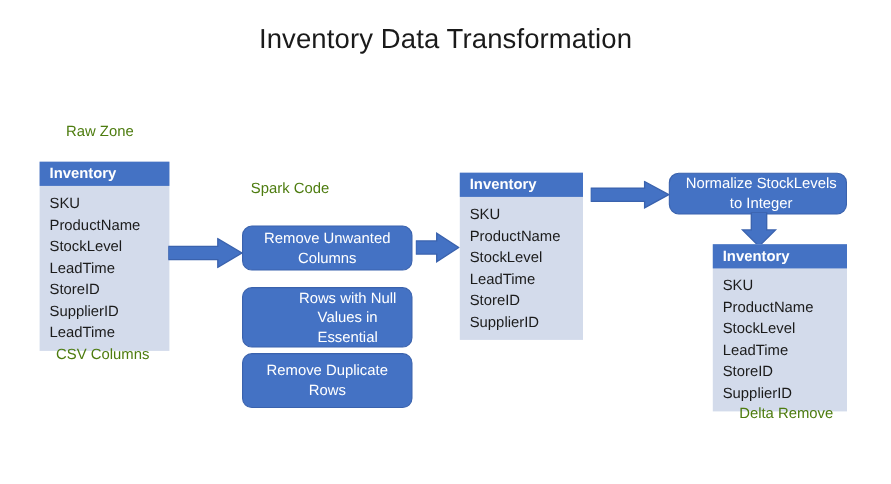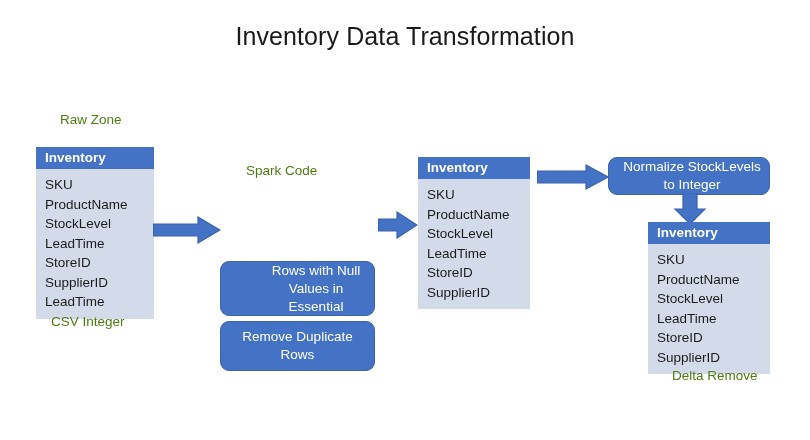--- a/index.html
+++ b/index.html
@@ -100,30 +100,33 @@
       <div class="table-row">SKU</div>
       <div class="table-row">ProductName</div>
       <div class="table-row">StockLevel</div>
       <div class="table-row">LeadTime</div>
       <div class="table-row">StoreID</div>
       <div class="table-row">SupplierID</div>
       <div class="table-row">LeadTime</div>
     </div>
   </div>
 
-  <div class="abs caption" style="left:51px; top:314px;">CSV Integer</div>
+  <div class="abs caption" style="left:51px; top:314px;">CSV Columns</div>
 
   <div class="abs arrow" style="left:153px; top:216px;">
     <svg width="68" height="28" viewBox="0 0 68 28">
       <polygon points="0,8 45,8 45,1 67,14 45,27 45,20 0,20" fill="#4472C4" stroke="#3A62AD" stroke-width="1.2"></polygon>
     </svg>
   </div>
 
-  <div class="abs caption" style="left:246px; top:163px;text-align:center;">Spark Code</div>
+  <div class="abs caption" style="left:228px; top:163px;text-align:center;">Spark Code</div>
 
+  <div class="abs proc" style="left:220px; top:205px; width:155px; height:41px;">
+    <span>Remove Unwanted Columns</span>
+  </div>
 
   <div class="abs proc" style="left:220px; top:261px; width:155px; height:55px;padding-left:43px;">
     <span>Remove All Rows with Null Values in Essential Columns</span>
   </div>
 
   <div class="abs proc" style="left:220px; top:321px; width:155px; height:50px;">
     <span>Remove Duplicate Rows</span>
   </div>
 
   <div class="abs arrow" style="left:378px; top:211px;">

